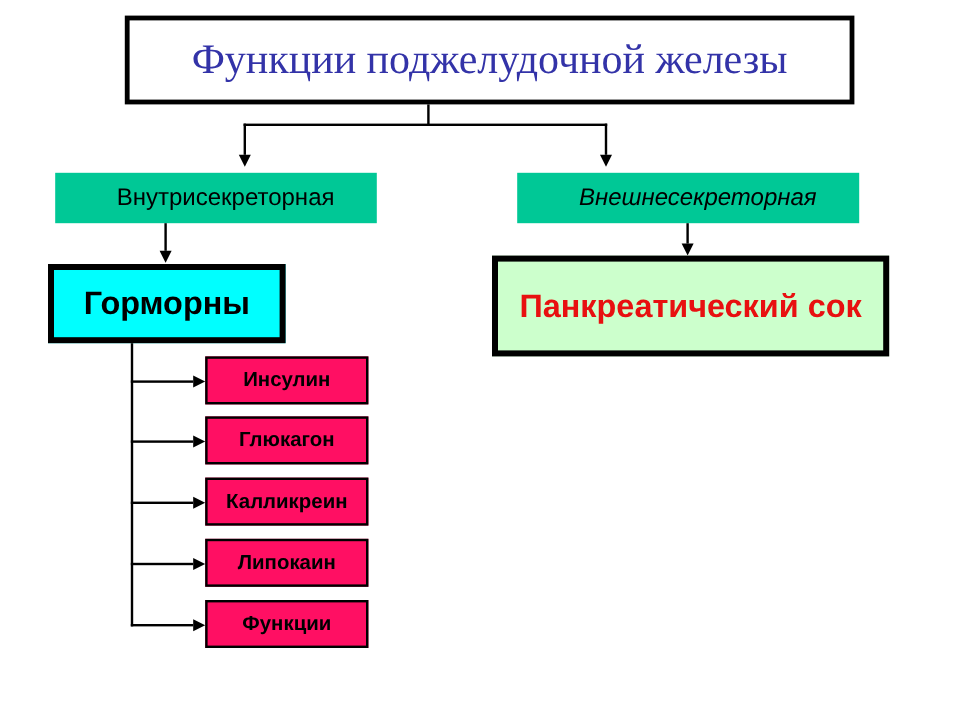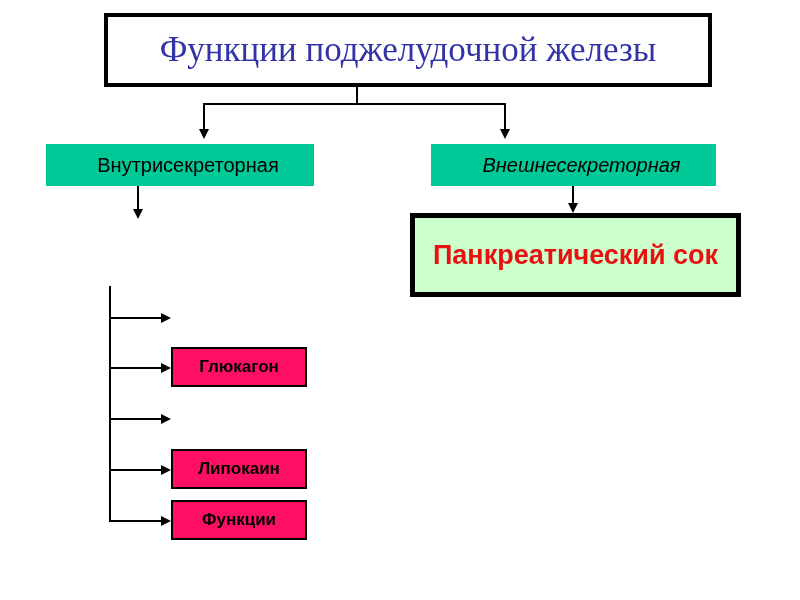--- a/index.html
+++ b/index.html
@@ -170,20 +170,23 @@
   <div class="box green-box" id="box-exocrine">
     <span class="label">Внешнесекреторная</span>
   </div>
 
   <div class="line vline" style="left:137px; top:186px; height:23px;"></div>
   <div class="arrow-down" style="left:133px; top:209px;"></div>
 
   <div class="line vline" style="left:572px; top:186px; height:17px;"></div>
   <div class="arrow-down" style="left:568px; top:203px;"></div>
 
+  <div class="box cyan-box">
+    <span class="label">Горморны</span>
+  </div>
 
   <div class="box palegreen-box">
     <span class="label">Панкреатический сок</span>
   </div>
 
   <div class="line vline" style="left:109px; top:286px; height:236px;"></div>
 
   <div class="line hline" style="left:109px; top:317px; width:52px;"></div>
   <div class="arrow-right" style="left:161px; top:313px;"></div>
 
@@ -192,23 +195,29 @@
 
   <div class="line hline" style="left:109px; top:418px; width:52px;"></div>
   <div class="arrow-right" style="left:161px; top:414px;"></div>
 
   <div class="line hline" style="left:109px; top:469px; width:52px;"></div>
   <div class="arrow-right" style="left:161px; top:465px;"></div>
 
   <div class="line hline" style="left:109px; top:520px; width:52px;"></div>
   <div class="arrow-right" style="left:161px; top:516px;"></div>
 
+  <div class="box pink-box" style="top:297px;">
+    <span class="label">Инсулин</span>
+  </div>
   <div class="box pink-box" style="top:347px;">
     <span class="label">Глюкагон</span>
   </div>
+  <div class="box pink-box" style="top:398px;">
+    <span class="label">Калликреин</span>
+  </div>
   <div class="box pink-box" style="top:449px;">
     <span class="label">Липокаин</span>
   </div>
   <div class="box pink-box" style="top:500px;">
     <span class="label">Функции</span>
   </div>
 
 </div>
 
 </body></html>

